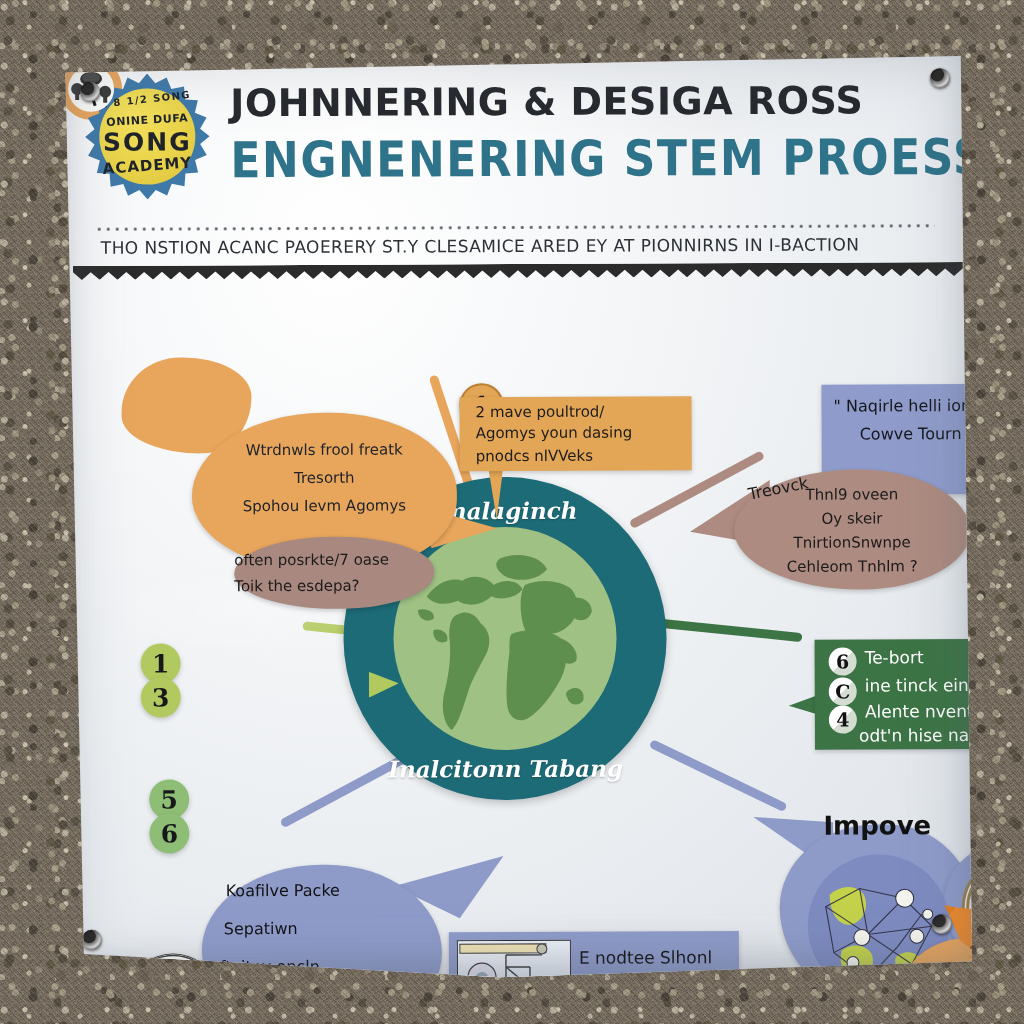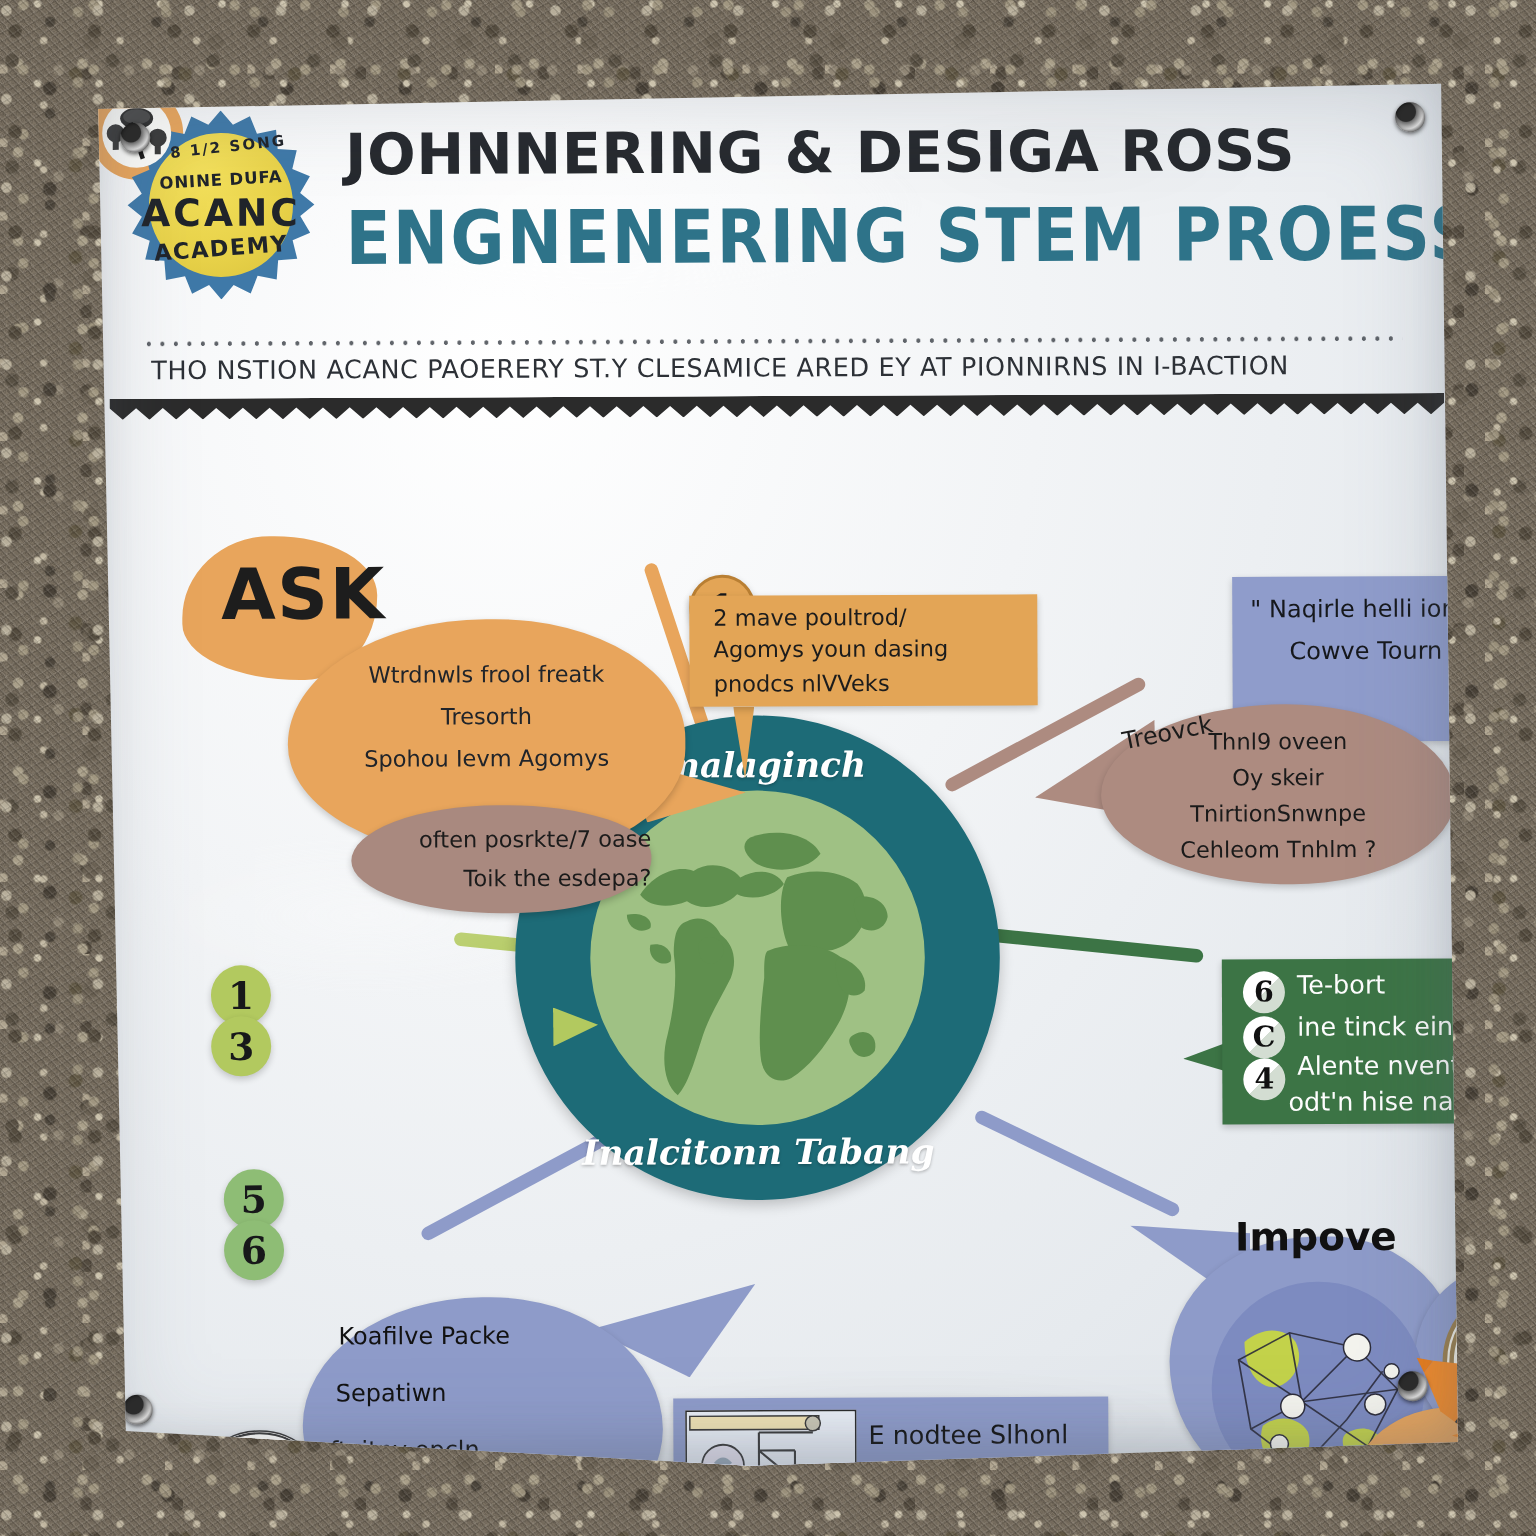--- a/index.html
+++ b/index.html
@@ -139,21 +139,21 @@
     background:#e8a55c;border-radius:46% 54% 38% 62% / 58% 42% 60% 40%;}
   #ask-word{position:absolute;left:86px;top:312px;font-size:47px;font-weight:700;
     color:#1d1d1d;letter-spacing:1px;font-family:"DejaVu Sans", sans-serif;}
   #ask-bubble{left:130px;top:356px;width:265px;height:160px;background:#e8a55c;
     border-radius:50% 48% 44% 52% / 52% 50% 46% 48%;}
   #ask-tail{left:355px;top:440px;width:80px;height:52px;background:#e8a55c;
     clip-path:polygon(0 18%,100% 62%,18% 100%);}
   #ask-brown{left:172px;top:480px;width:200px;height:72px;background:#a9897f;
     border-radius:50% 50% 48% 52% / 52% 48% 50% 50%;}
   .ask-line{position:absolute;width:100%;text-align:center;color:#20242a;font-size:15px;}
-  .ask-bline{position:absolute;width:100%;text-align:right;color:#1b1b1b;font-size:15px;}
+  .ask-bline{position:absolute;width:100%;text-align:left;color:#1b1b1b;font-size:15px;}
 
   
   #box-ask{left:398px;top:341px;width:232px;height:74px;background:#e3a556;}
   #box-ask-tail{left:427px;top:415px;width:14px;height:48px;background:#e3a556;
     clip-path:polygon(0 0,100% 0,55% 100%);}
   #box-ask-num{left:398px;top:327px;width:40px;height:40px;background:#e3a556;
     border:2px solid #b97f33;color:#17181a;font-size:25px;}
   .box-ask-line{position:absolute;left:16px;color:#1c1c1c;font-size:15px;white-space:nowrap;}
 
   
@@ -246,21 +246,21 @@
   <div class="connector" style="left:210px;top:730px;width:140px;background:#8e9bc9;transform:rotate(-28deg);"></div>
   <div class="connector" style="left:580px;top:716px;width:150px;background:#8e9bc9;transform:rotate(26deg);"></div>
 
   <div id="crinkle"></div>
 
   <div id="badge">
     <div class="star"></div>
     <div class="disc"></div>
     <div class="bt l1">I 8 1/2 SONG</div>
     <div class="bt l2">ONINE DUFA</div>
-    <div class="bt l3">ACANC</div>
+    <div class="bt l3">SONG</div>
     <div class="bt l4">ACADEMY</div>
   </div>
 
   <div id="title-block">
     <div id="title-1">JOHNNERING &amp; DESIGA ROSS</div>
     <div id="title-2">ENGNENERING STEM PROESS</div>
   </div>
   <div id="dots"></div>
   <div id="subtitle">THO NSTION ACANC PAOERERY ST.Y CLESAMICE ARED EY AT PIONNIRNS IN I-BACTION</div>
   <div id="zigzag"></div>
@@ -281,21 +281,20 @@
           <path d="M160 64 C170 62,178 68,178 76 C176 84,168 86,162 82 C158 76,156 66,160 64Z"></path>
           <path d="M158 146 C166 142,172 148,170 156 C166 162,158 160,156 154 C154 150,154 148,158 146Z"></path>
           <path d="M22 74 C30 72,38 76,36 82 C30 86,22 82,22 74Z"></path>
           <path d="M36 92 C44 90,50 96,48 102 C42 106,34 100,36 92Z"></path>
         </g>
       </svg>
     </div>
   </div>
 
   <div class="ask-splash"></div>
-  <div id="ask-word">ASK</div>
   <div class="paper-piece" id="ask-tail"></div>
   <div class="paper-piece" id="ask-bubble">
     <div class="ask-line" style="top:28px">Wtrdnwls frool freatk</div>
     <div class="ask-line" style="top:56px">Tresorth</div>
     <div class="ask-line" style="top:84px">Spohou Ievm Agomys</div>
   </div>
   <div class="paper-piece" id="ask-brown">
     <div class="ask-bline" style="top:14px">often posrkte/7 oase</div>
     <div class="ask-bline" style="top:40px">Toik  the esdepa?</div>
   </div>

